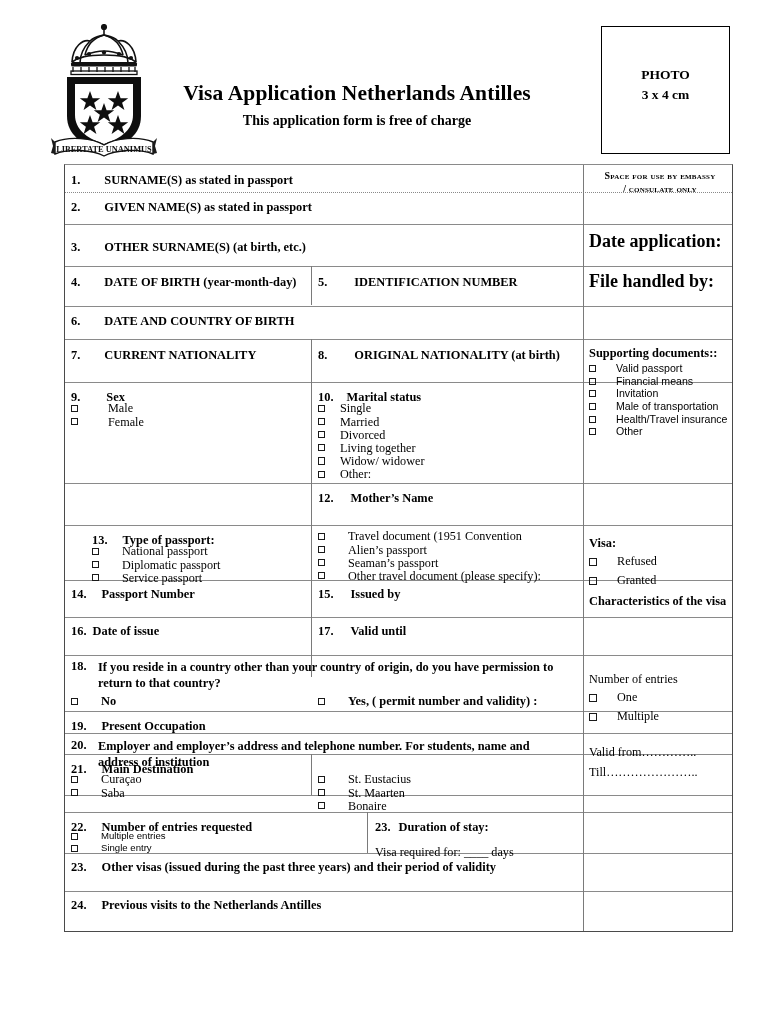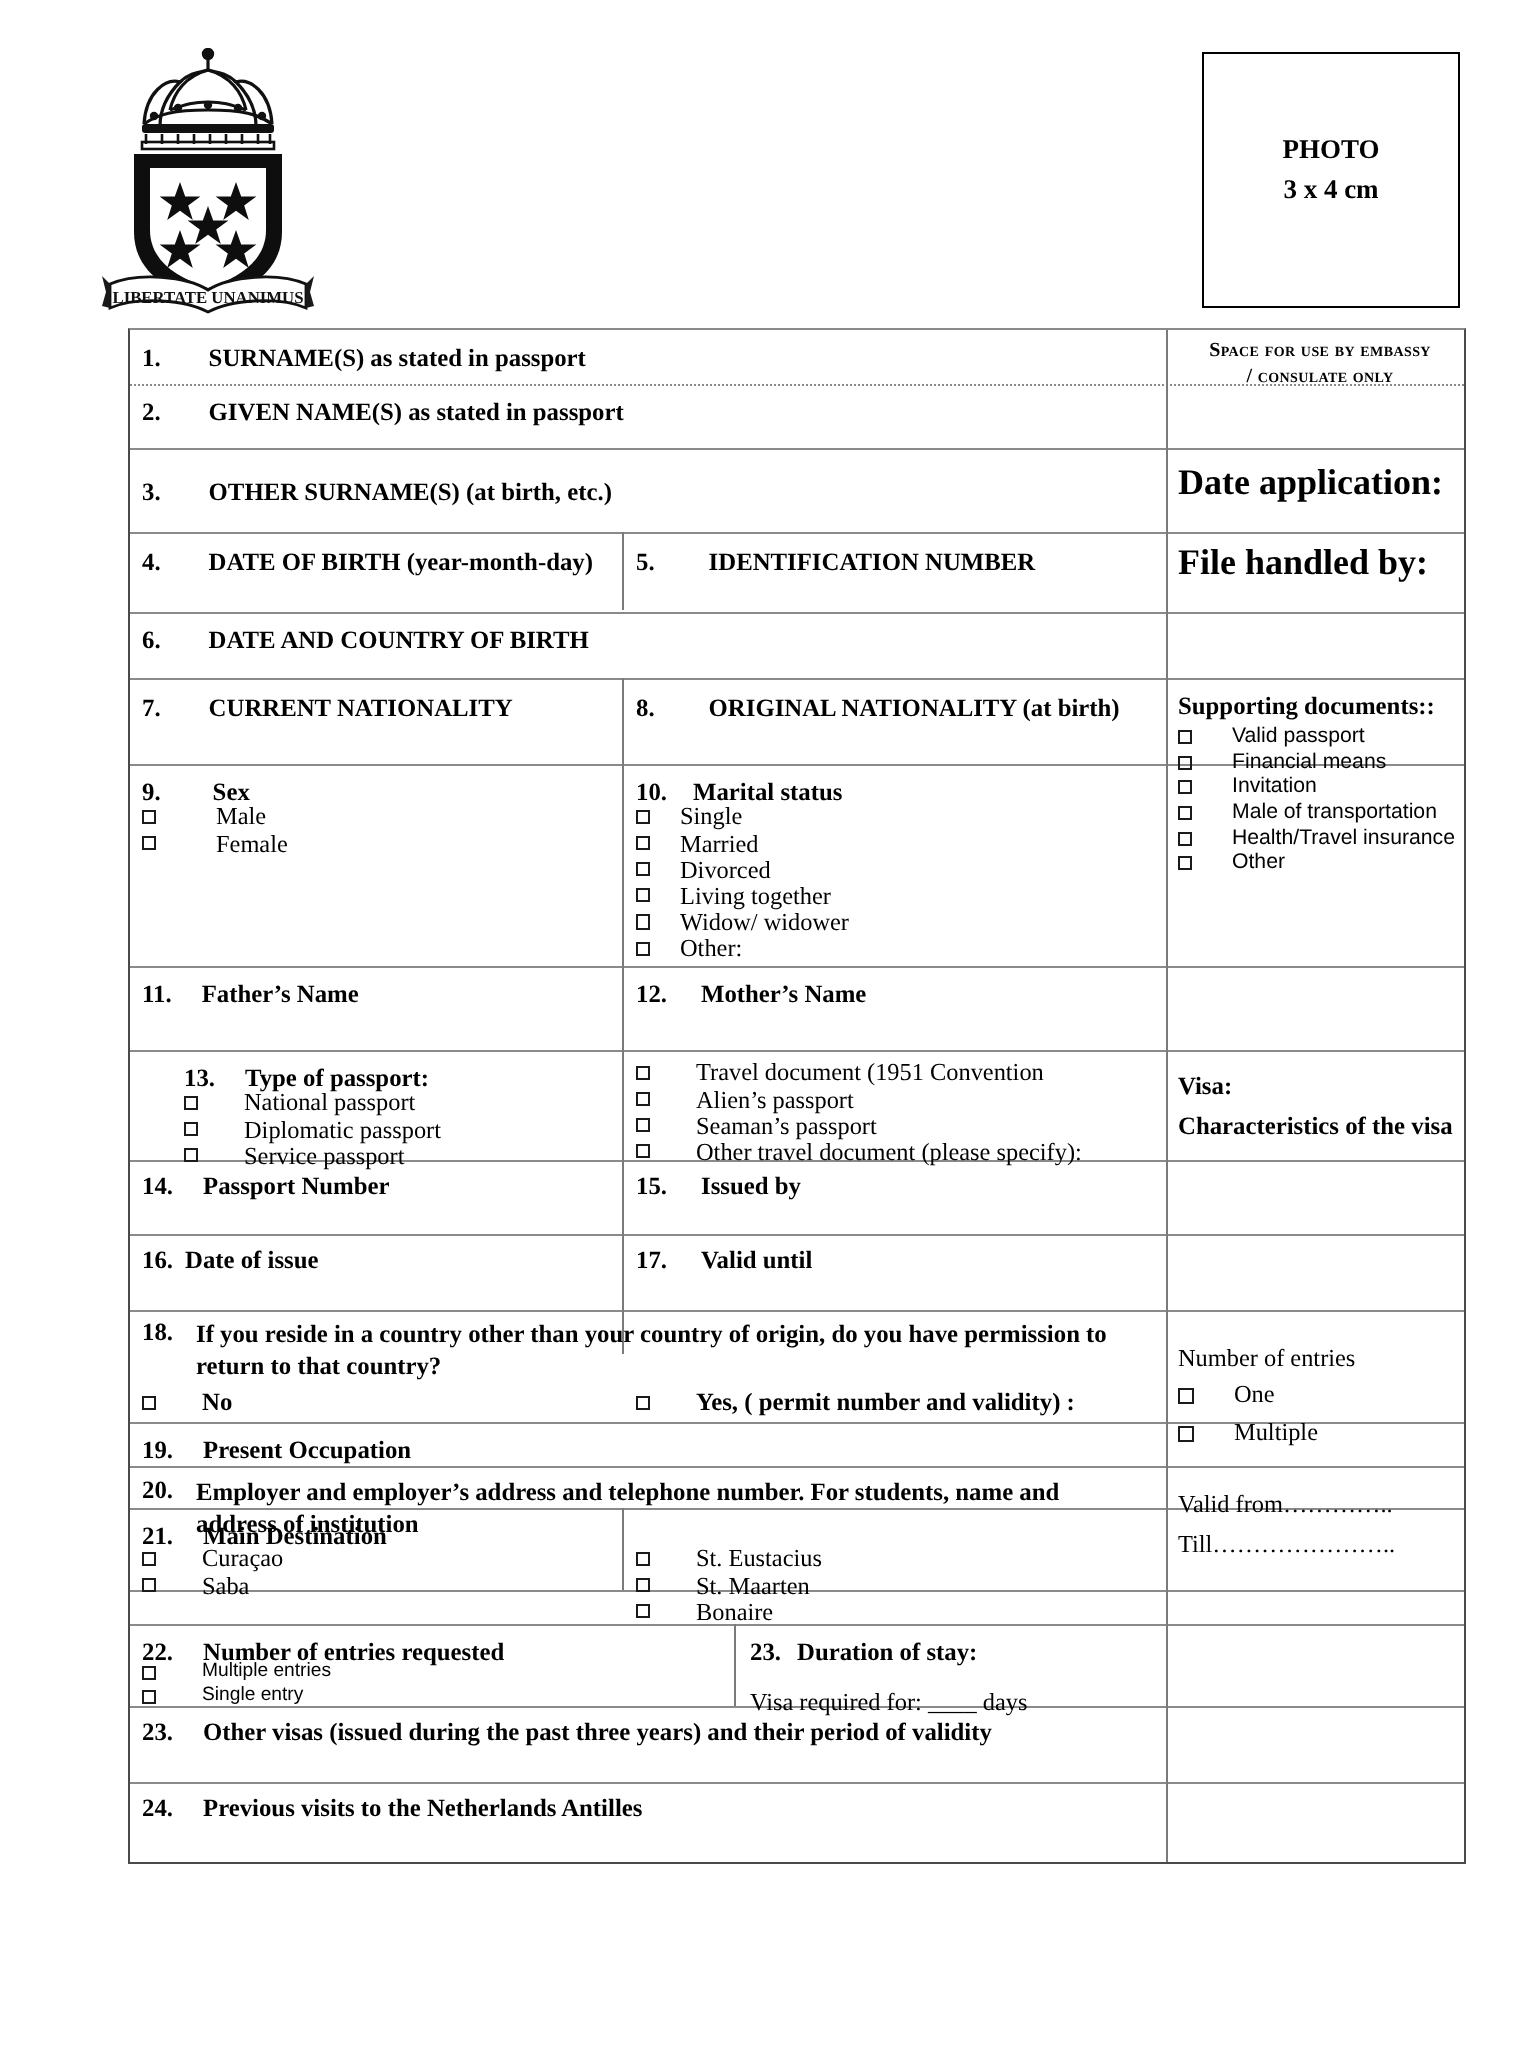--- a/index.html
+++ b/index.html
@@ -273,20 +273,24 @@
 
         <g>
           <path d="M6 118 C20 112, 44 114, 55 121 C66 114, 90 112, 104 118 L104 130 C90 124, 66 126, 55 132 C44 126, 20 124, 6 130 Z" fill="#ffffff" stroke="#111" stroke-width="1.4"></path>
           <path d="M6 118 L2 114 L4 122 L2 129 L6 130 Z" fill="#1a1a1a"></path>
           <path d="M104 118 L108 114 L106 122 L108 129 L104 130 Z" fill="#1a1a1a"></path>
           <text x="55" y="127.5" font-family="Liberation Serif, serif" font-size="8.4" font-weight="bold" text-anchor="middle" fill="#111">LIBERTATE UNANIMUS</text>
         </g>
       </svg>
     </div>
 
+    <div class="title-block">
+      <div class="main-title">Visa Application Netherlands Antilles</div>
+      <div class="sub-title">This application form is free of charge</div>
+    </div>
 
     <div class="photo-box">
       <div class="photo-inner">
         <div>PHOTO</div>
         <div>3 x 4 cm</div>
       </div>
     </div>
   </div>
 
   <div class="form-table">
@@ -404,24 +408,20 @@
           <span class="chk-box"></span>
           <span class="chk-lab" style="left:22px;">Widow/ widower</span>
         </div>
         <div class="chk-row">
           <span class="chk-box"></span>
           <span class="chk-lab" style="left:22px;">Other:</span>
         </div>
       </div>
     </div>
 
-    <div class="cell" style="left:6px; top:323px; width:236px;">
-      <span class="fld">11.</span>
-      <span class="fld" style="margin-left:11px;">Father’s Name</span>
-    </div>
 
     <div class="cell" style="left:253px; top:323px; width:260px;">
       <span class="fld">12.</span>
       <span class="fld" style="margin-left:13px;">Mother’s Name</span>
     </div>
 
     <div class="cell" style="left:6px; top:365px; width:236px;margin-left:21px;">
       <div>
         <span class="fld">13.</span>
         <span class="fld" style="margin-left:11px;">Type of  passport:</span>
@@ -616,20 +616,30 @@
         </div>
         <div class="sans-row">
           <span class="chk-box"></span>
           <span class="chk-lab">Other</span>
         </div>
       </div>
     </div>
 
     <div class="cell" style="left:524px; top:371px; width:150px;">
       <div class="bold-serif">Visa:</div>
+      <div class="chk-list" style="position:relative; left:0; top:3px; width:150px;">
+        <div class="visa-row">
+          <span class="chk-box"></span>
+          <span class="chk-lab">Refused</span>
+        </div>
+        <div class="visa-row">
+          <span class="chk-box"></span>
+          <span class="chk-lab">Granted</span>
+        </div>
+      </div>
       <div class="bold-serif" style="margin-top:5px;">Characteristics of the visa</div>
     </div>
 
     <div class="cell" style="left:524px; top:507px; width:150px;">
       <div class="plain">Number of entries</div>
       <div class="chk-list" style="position:relative; left:0; top:3px; width:150px;">
         <div class="visa-row">
           <span class="chk-box"></span>
           <span class="chk-lab">One</span>
         </div>

